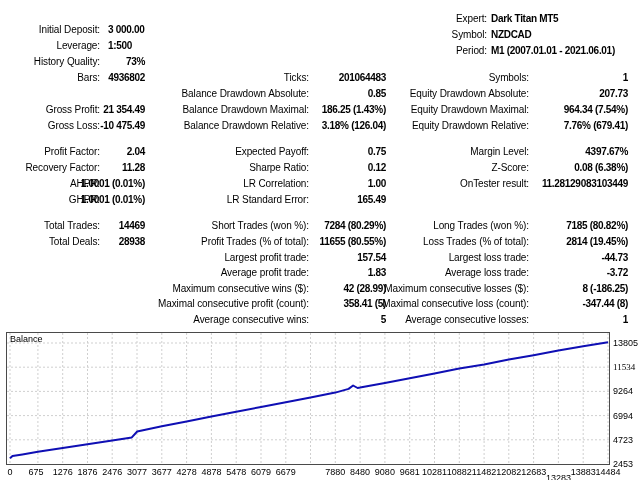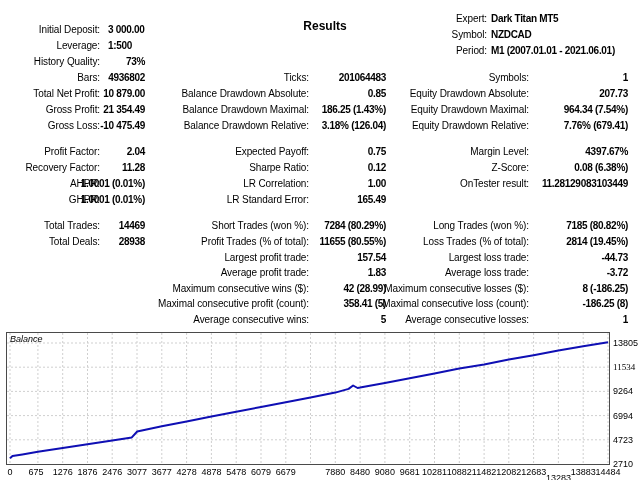--- a/index.html
+++ b/index.html
@@ -12,21 +12,21 @@
   
   .l .lb{right:540px;}  .l .vl{right:495px;}
   .l.hdr .vl{right:auto;left:108px;}
   
   .m .lb{right:331px;}  .m .vl{right:254px;text-align:right;}
   
   .rr .lb{right:111px;} .rr .vl{right:12px;}
   .rr.hdr .lb{right:153px;} .rr.hdr .vl{right:auto;left:491px;}
   .title{position:absolute;top:19px;left:10px;width:630px;text-align:center;
          font-weight:bold;font-size:12px;}
-  .chart{position:absolute;left:6px;top:332px;width:520px;height:133px;font-style:italic;}
+  .chart{position:absolute;left:6px;top:332px;width:520px;height:133px;}
   .chart svg{position:absolute;left:0;top:0;}
   .balance-lbl{position:absolute;left:4px;top:2px;font-size:9px;color:#000;}
   .grid{stroke:#cfcfcf;stroke-dasharray:2,2;stroke-width:1;}
   #x-axis-labels{position:absolute;left:0;top:467px;width:640px;height:12px;}
   #x-axis-labels span{position:absolute;top:0;font-size:9px;transform:translateX(-50%);white-space:nowrap;}
   #y-axis-labels{position:absolute;left:613px;top:0;width:27px;height:480px;}
   #y-axis-labels span{position:absolute;left:0;font-size:9px;white-space:nowrap;}
 </style>
 </head>
 <body>
@@ -35,21 +35,20 @@
 
   <div class="row l hdr" style="top:23px">
       <span class="lb">Initial Deposit:</span>
       <span class="vl">3 000.00</span>
     </div>
   <div class="row l hdr" style="top:39px">
       <span class="lb">Leverage:</span>
       <span class="vl">1:500</span>
     </div>
 
-  <div class="title">Results</div>
 
   <div class="row rr hdr" style="top:12px">
       <span class="lb">Expert:</span>
       <span class="vl">Dark Titan MT5</span>
     </div>
   <div class="row rr hdr" style="top:28px">
       <span class="lb">Symbol:</span>
       <span class="vl">NZDCAD</span>
     </div>
   <div class="row rr hdr" style="top:44px">
@@ -58,24 +57,20 @@
     </div>
 
   <div class="row l" style="top:55px">
       <span class="lb">History Quality:</span>
       <span class="vl">73%</span>
     </div>
   <div class="row l" style="top:71px">
       <span class="lb">Bars:</span>
       <span class="vl">4936802</span>
     </div>
-  <div class="row l" style="top:87px">
-      <span class="lb">Total Net Profit:</span>
-      <span class="vl">10 879.00</span>
-    </div>
   <div class="row l" style="top:103px">
       <span class="lb">Gross Profit:</span>
       <span class="vl">21 354.49</span>
     </div>
   <div class="row l" style="top:119px">
       <span class="lb">Gross Loss:</span>
       <span class="vl">-10 475.49</span>
     </div>
 
   <div class="row m" style="top:71px">
@@ -212,21 +207,21 @@
   <div class="row rr" style="top:266px">
       <span class="lb">Average loss trade:</span>
       <span class="vl">-3.72</span>
     </div>
   <div class="row rr" style="top:282px">
       <span class="lb">Maximum consecutive losses ($):</span>
       <span class="vl">8 (-186.25)</span>
     </div>
   <div class="row rr" style="top:297px">
       <span class="lb">Maximal consecutive loss (count):</span>
-      <span class="vl">-186.25 (8)</span>
+      <span class="vl">-347.44 (8)</span>
     </div>
   <div class="row rr" style="top:313px">
       <span class="lb">Average consecutive losses:</span>
       <span class="vl">1</span>
     </div>
 
   <div class="chart">
     <svg id="chart-svg" width="604" height="133" viewBox="0 0 604 133">
         <line class="grid" x1="4.0" y1="1" x2="4.0" y2="132"></line>
         <line class="grid" x1="31.9" y1="1" x2="31.9" y2="132"></line>
@@ -284,21 +279,21 @@
       <span style="left: 434.471px;">10281</span>
       <span style="left: 459.284px;">10882</span>
       <span style="left: 484.057px;">11482</span>
       <span style="left: 508.829px;">12082</span>
       <span style="left: 533.642px;">12683</span>
       <span style="left: 558.414px; margin-top: 6px;">13283</span>
       <span style="left: 583.187px;">13883</span>
       <span style="left: 608px;">14484</span>
     </div>
   <div id="y-axis-labels">
-      <span style="top: 459px;">2710</span>
+      <span style="top: 459px;">2453</span>
       <span style="top: 434.804px;">4723</span>
       <span style="top: 410.598px;">6994</span>
       <span style="top: 386.402px;">9264</span>
       <span style="top: 362.206px; font-family: Liberation Serif, serif;">11534</span>
       <span style="top: 338px;">13805</span>
     </div>
 
 </div>
 
 </body></html>

